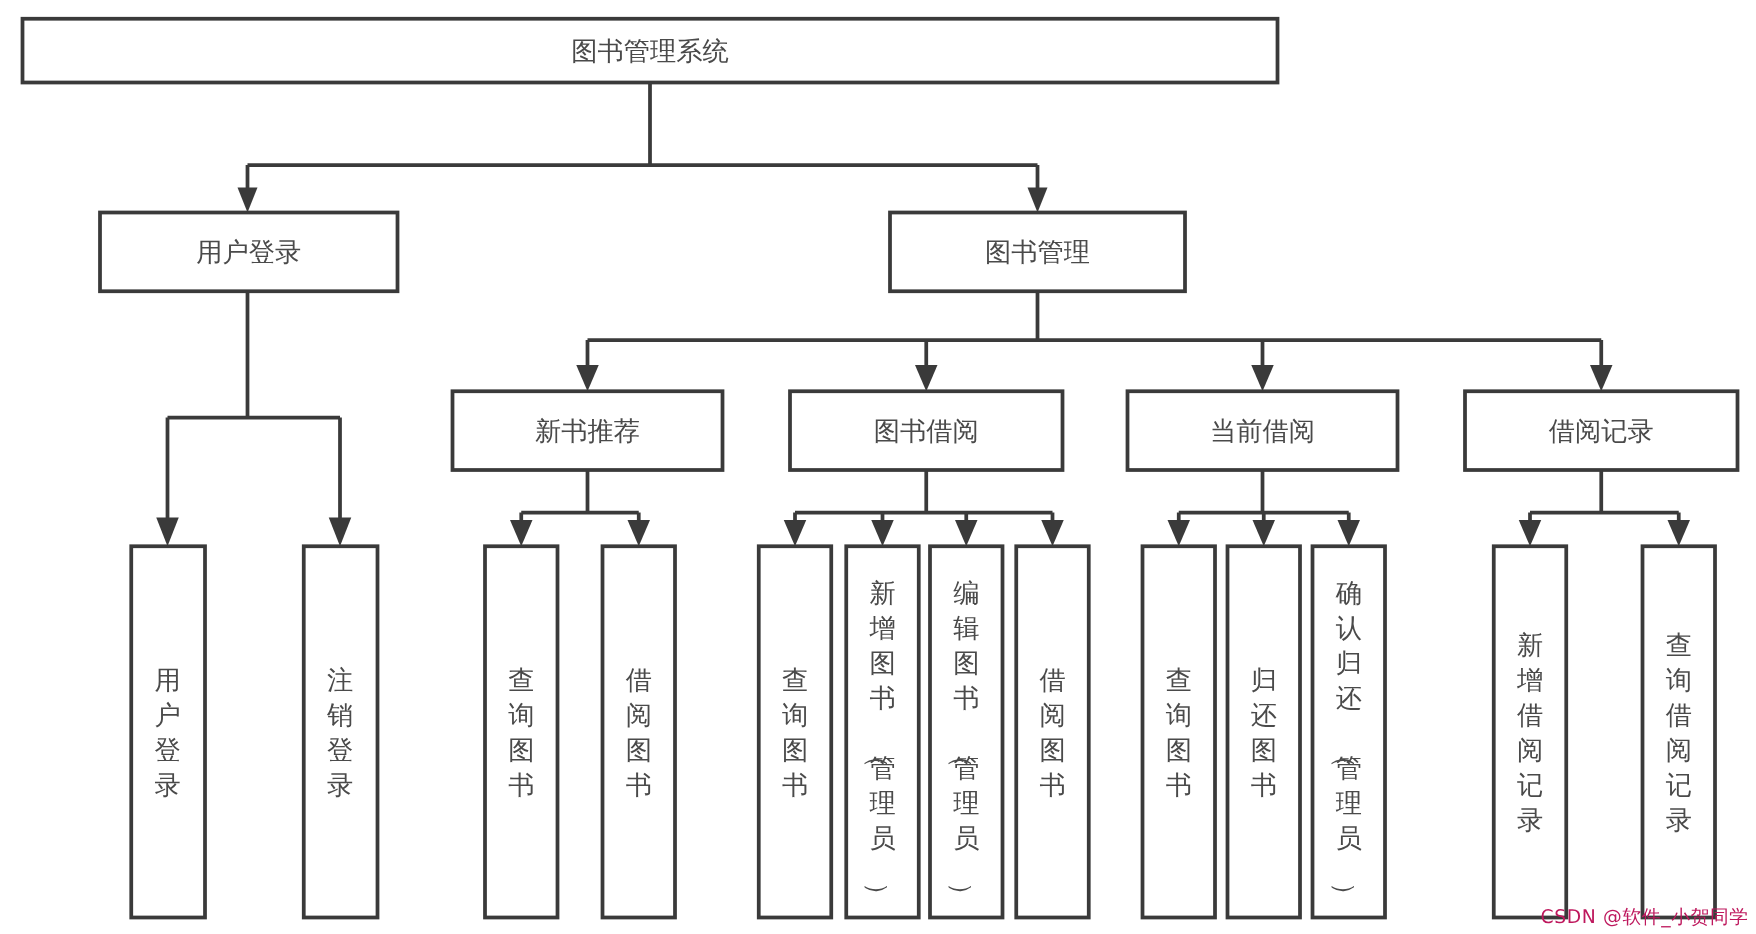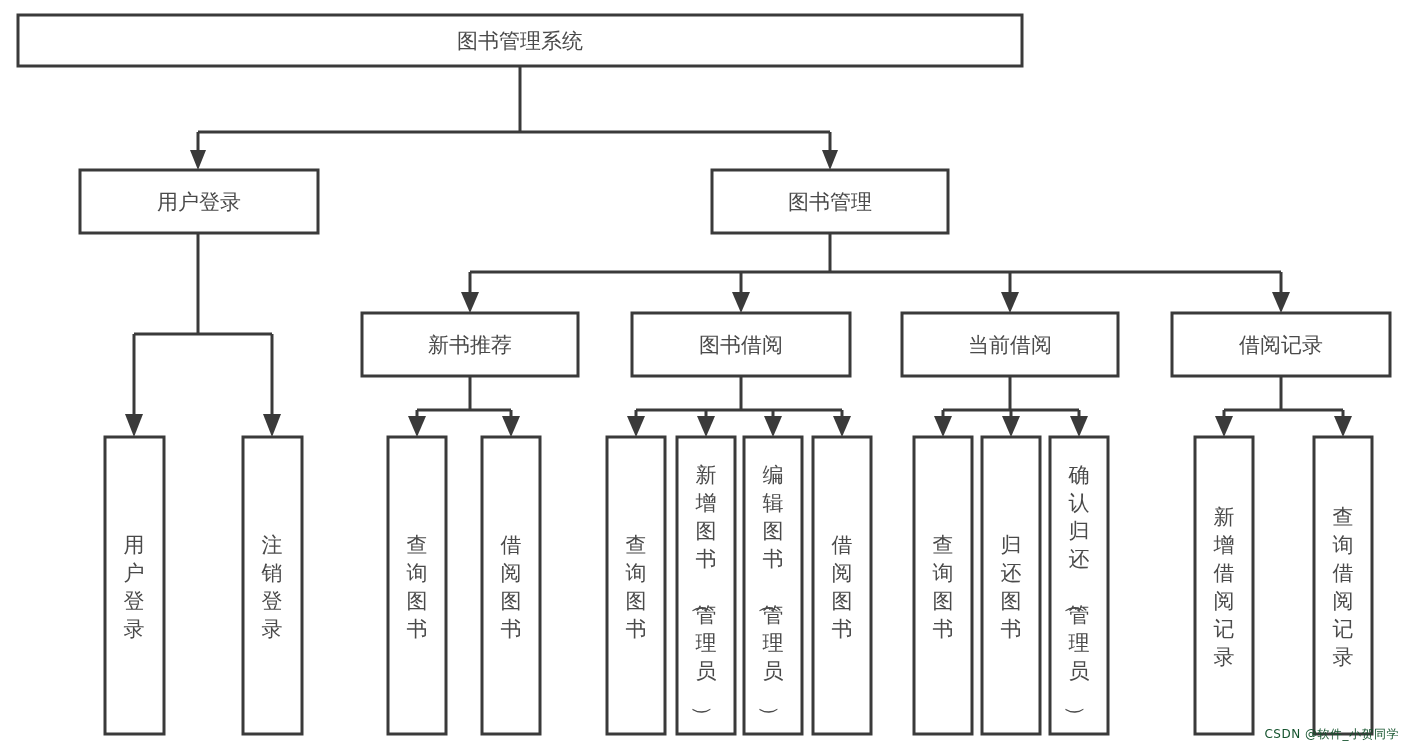--- a/index.html
+++ b/index.html
@@ -17,21 +17,21 @@
   }
   .leaf-label{
     font-family:"DejaVu Sans","Liberation Sans",sans-serif;
     fill:#4a4a4a;font-size:21px;text-anchor:middle;
   }
   .edge{stroke:#3a3a3a;stroke-width:3;fill:none;}
   .arrow-head{fill:#3a3a3a;stroke:none;}
   .watermark{
     position:absolute;right:6px;bottom:4px;
     font-family:"DejaVu Sans","Liberation Sans",sans-serif;
-    font-size:12px;color:#14532d;white-space:nowrap;letter-spacing:0.5px;
+    font-size:15px;color:#be185d;white-space:nowrap;letter-spacing:0.5px;
   }
 </style>
 </head>
 <body>
 
 <svg id="diagram" viewBox="0 0 1405 747" xmlns="http://www.w3.org/2000/svg">
 
   <g>
 
     <path class="edge" d="M520,66 L520,132"></path>

